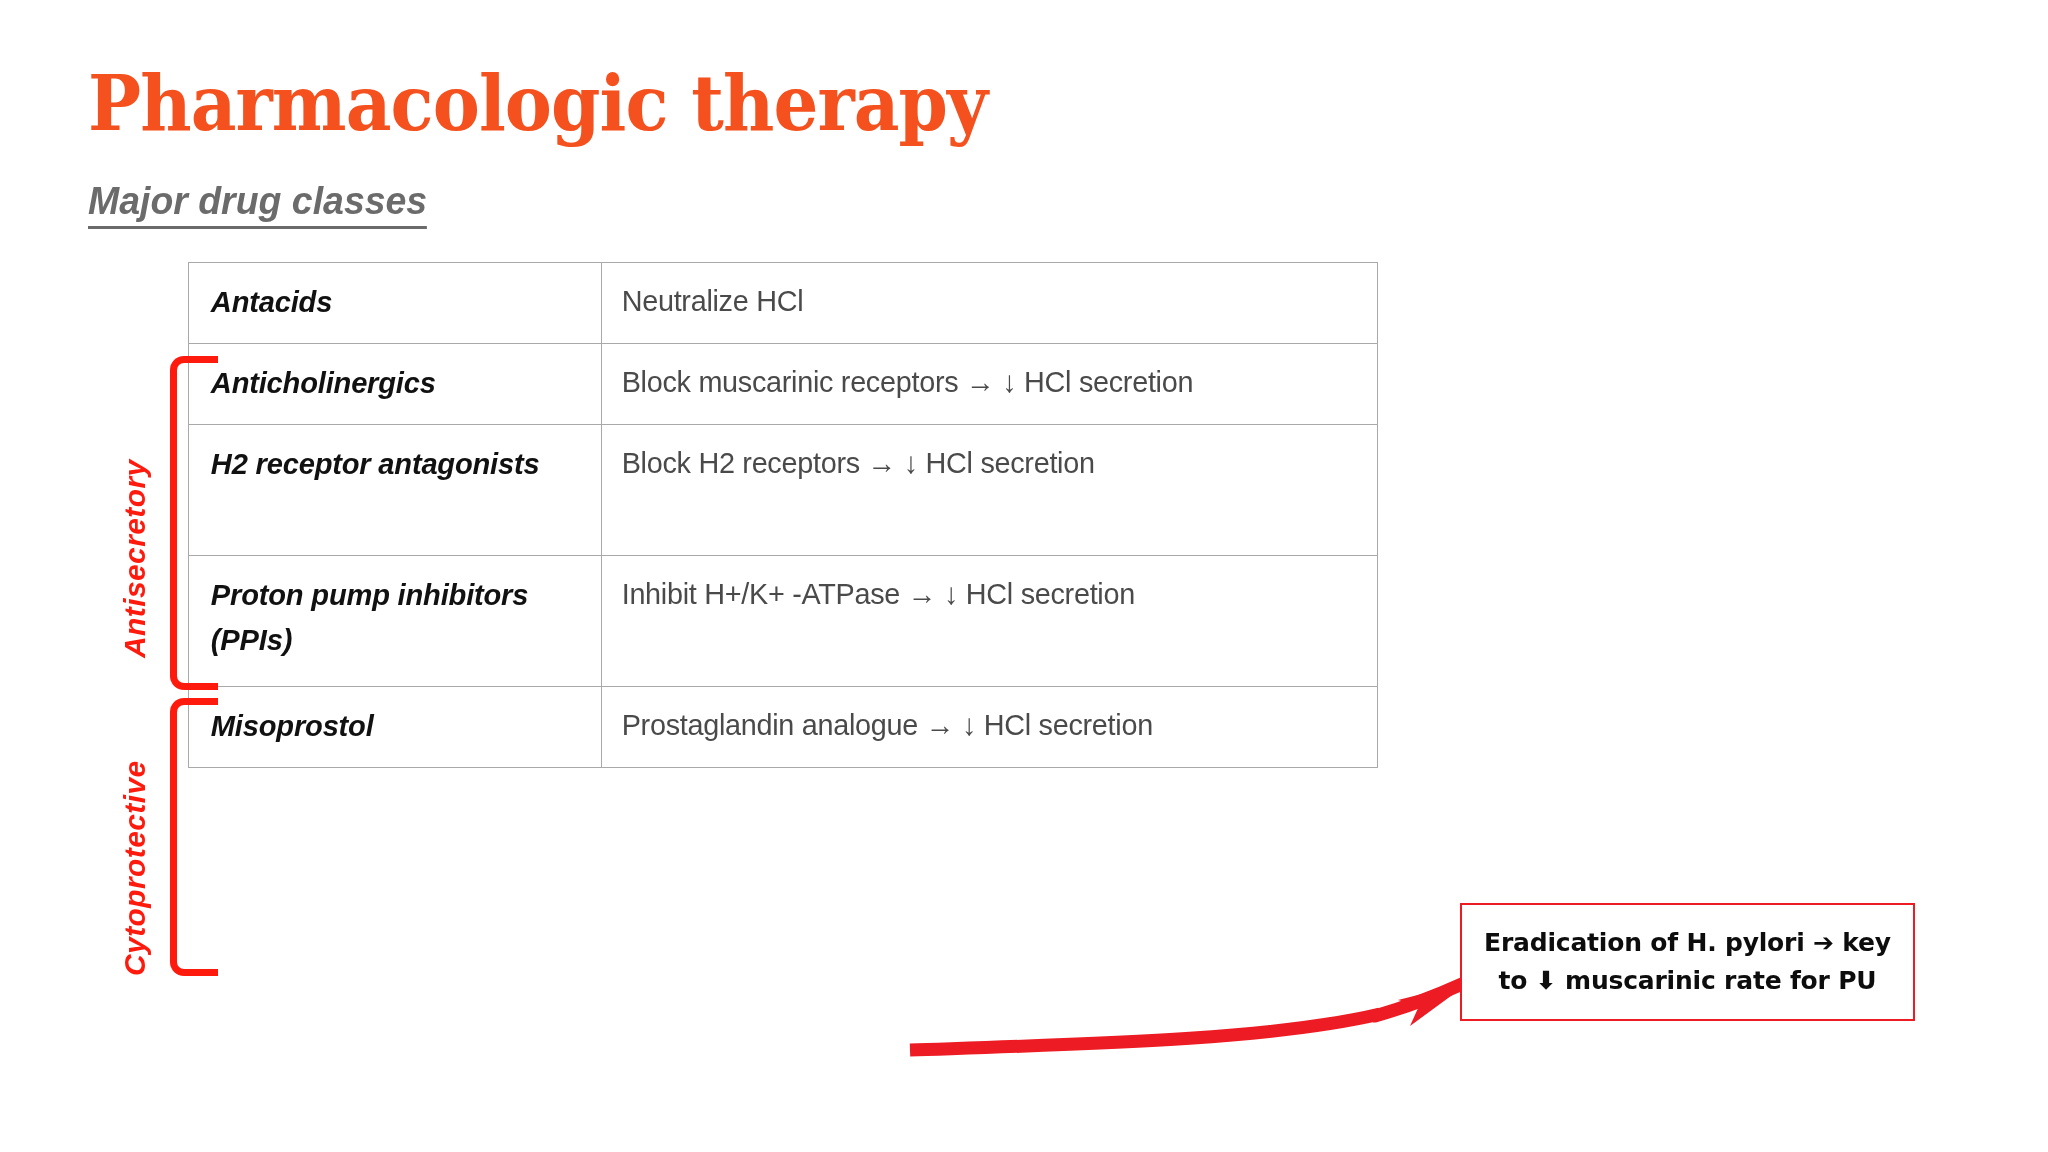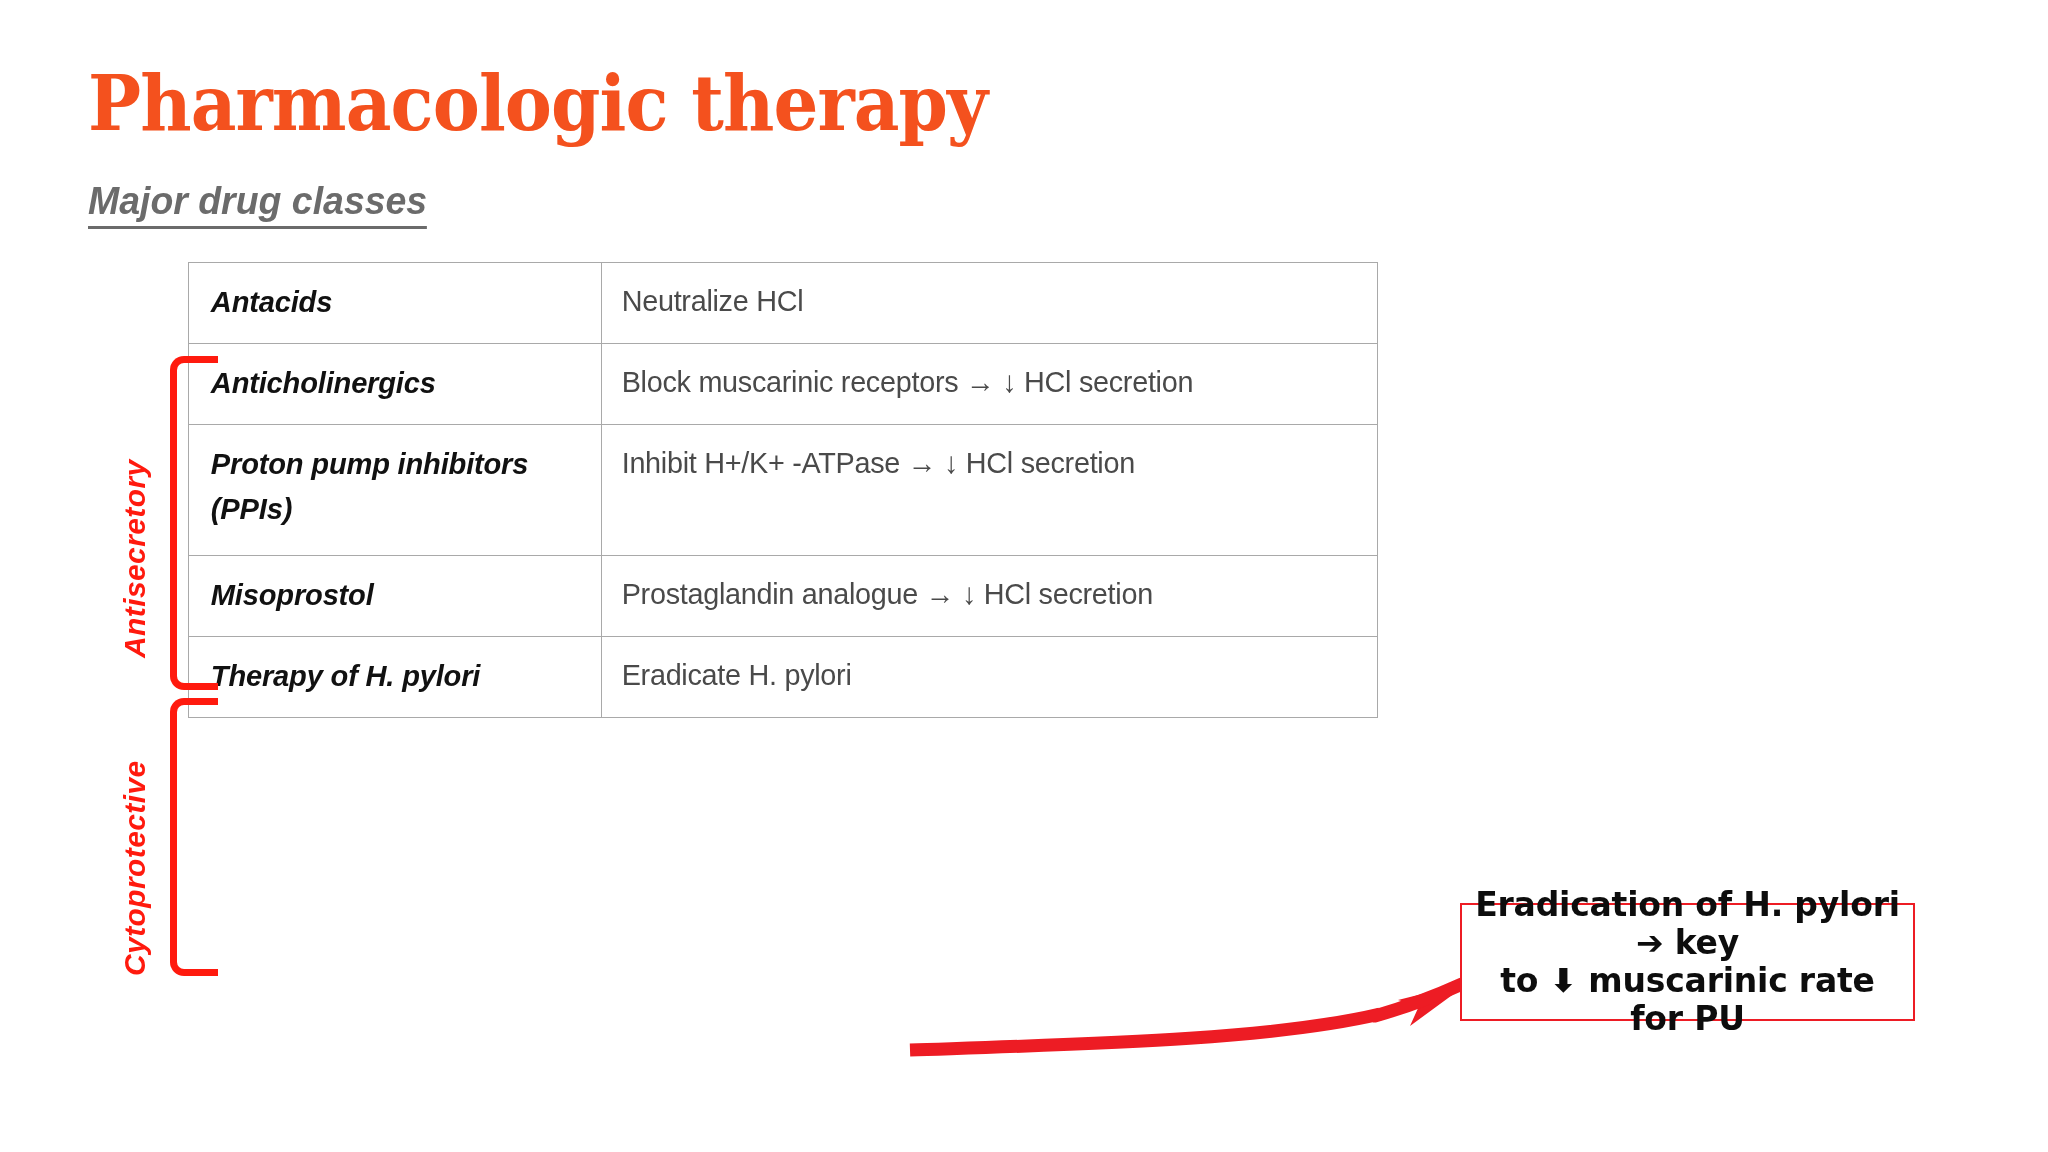--- a/index.html
+++ b/index.html
@@ -155,21 +155,21 @@
     height: 118px;
     border: 2.5px solid #ED1C24;
     background: #ffffff;
     box-sizing: border-box;
     display: flex;
     align-items: center;
     justify-content: center;
   }
   #callout .callout-text {
     font-family: "DejaVu Sans", "Liberation Sans", sans-serif;
-    font-size: 33px;
+    font-size: 25px;
     line-height: 38px;
     font-weight: 700;
     color: #0d0d0d;
     text-align: center;
     padding: 0 12px;
     letter-spacing: -0.2px;
   }
 
   
   #arrow-svg {
@@ -195,30 +195,30 @@
     <tbody>
       <tr class="h1">
         <td class="c1">Antacids</td>
         <td class="c2">Neutralize HCl</td>
       </tr>
       <tr class="h1">
         <td class="c1">Anticholinergics</td>
         <td class="c2">Block muscarinic receptors → ↓ HCl secretion</td>
       </tr>
       <tr class="h2">
+        <td class="c1">H2 receptor antagonists</td>
+        <td class="c2">Block H2 receptors → ↓ HCl secretion</td>
+      </tr>
+      <tr class="h2">
         <td class="c1">Proton pump inhibitors (PPIs)</td>
         <td class="c2">Inhibit H+/K+ -ATPase → ↓ HCl secretion</td>
       </tr>
       <tr class="h1">
         <td class="c1">Misoprostol</td>
         <td class="c2">Prostaglandin analogue → ↓ HCl secretion</td>
-      </tr>
-      <tr class="h1">
-        <td class="c1">Therapy of H. pylori</td>
-        <td class="c2">Eradicate H. pylori</td>
       </tr>
     </tbody>
   </table>
 
   <div class="bracket" id="bracket-antisecretory"></div>
   <div class="bracket" id="bracket-cytoprotective"></div>
 
   <div class="group-label" id="label-antisecretory">Antisecretory</div>
 
   <div class="group-label" id="label-cytoprotective">Cytoprotective</div>

